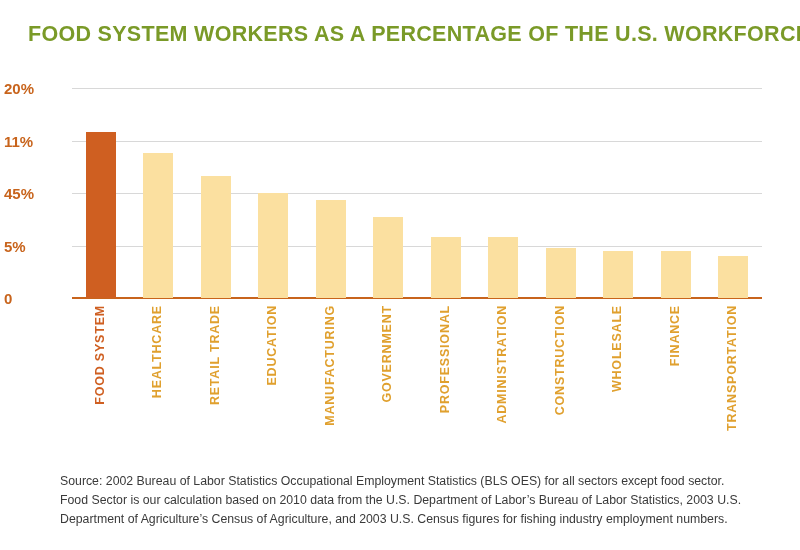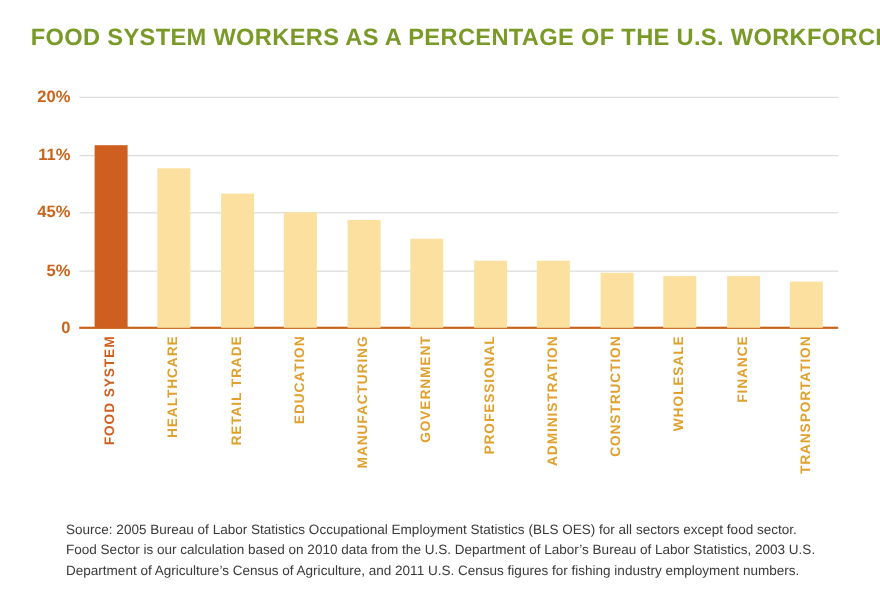--- a/index.html
+++ b/index.html
@@ -72,21 +72,21 @@
     position: absolute;
     left: 0px;
     top: 88px;
     width: 72px;
     height: 210px;
   }
   #ylabels .ytick {
     position: absolute;
     right: 8px;
     width: 60px;
-    text-align: right;
+    text-align: left;
   }
 
   
   #bars {
     position: absolute;
     left: 72px;
     top: 88px;
     width: 690px;
     height: 210px;
   }
@@ -212,18 +212,18 @@
       <div class="catlabel" style="left: 308.25px;">GOVERNMENT</div>
       <div class="catlabel" style="left: 365.75px;">PROFESSIONAL</div>
       <div class="catlabel" style="left: 423.25px;">ADMINISTRATION</div>
       <div class="catlabel" style="left: 480.75px;">CONSTRUCTION</div>
       <div class="catlabel" style="left: 538.25px;">WHOLESALE</div>
       <div class="catlabel" style="left: 595.75px;">FINANCE</div>
       <div class="catlabel" style="left: 653.25px;">TRANSPORTATION</div>
     </div>
 
   <div id="source-note">
-    <div>Source: 2005 Bureau of Labor Statistics Occupational Employment Statistics (BLS OES) for all sectors except food sector.</div>
+    <div>Source: 2002 Bureau of Labor Statistics Occupational Employment Statistics (BLS OES) for all sectors except food sector.</div>
     <div>Food Sector is our calculation based on 2010 data from the U.S. Department of Labor’s Bureau of Labor Statistics, 2003 U.S.</div>
-    <div>Department of Agriculture’s Census of Agriculture, and 2011 U.S. Census figures for fishing industry employment numbers.</div>
+    <div>Department of Agriculture’s Census of Agriculture, and 2003 U.S. Census figures for fishing industry employment numbers.</div>
   </div>
 
 </div>
 
 </body></html>

